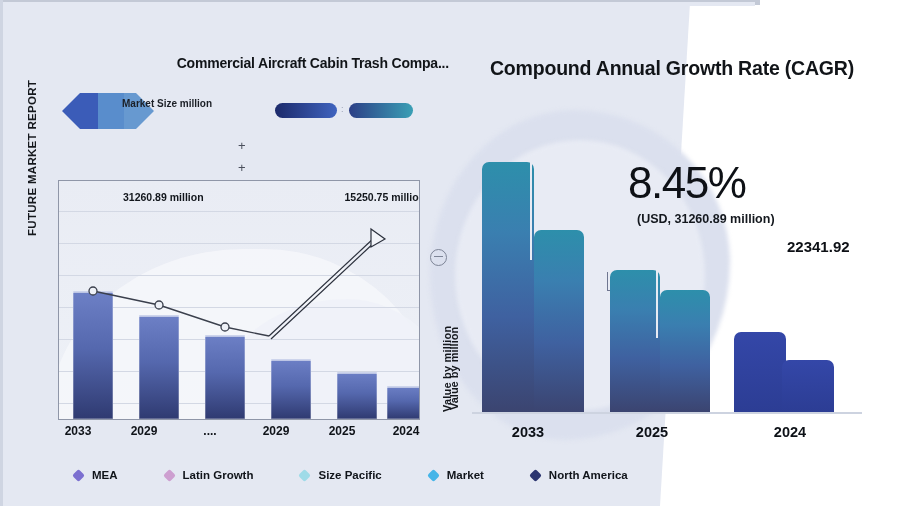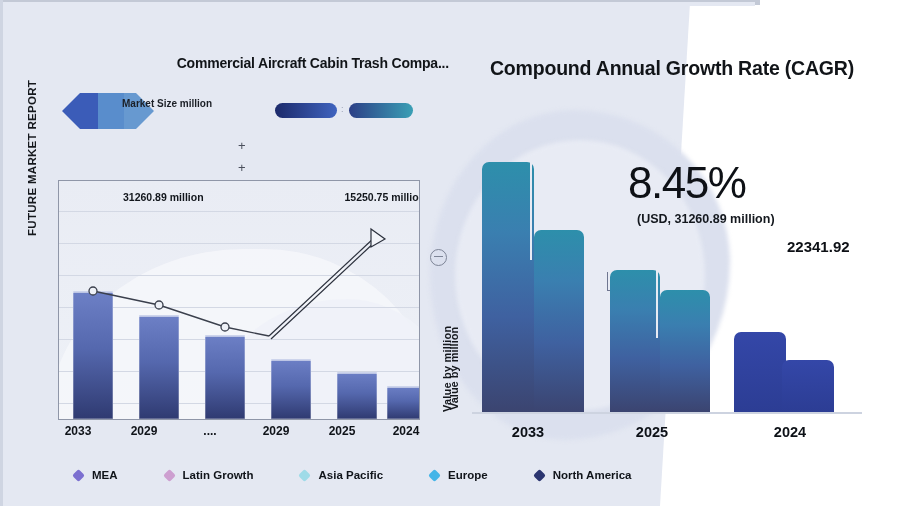--- a/index.html
+++ b/index.html
@@ -241,25 +241,25 @@
     <div class="lg-item">
       <span class="lg-dot" style="background:#7b6fd0"></span>
       <span class="lg-text">MEA</span>
     </div>
     <div class="lg-item">
       <span class="lg-dot" style="background:#cd9fd0"></span>
       <span class="lg-text">Latin Growth</span>
     </div>
     <div class="lg-item">
       <span class="lg-dot" style="background:#9fdbe8"></span>
-      <span class="lg-text">Asia Pacific</span>
+      <span class="lg-text">Size Pacific</span>
     </div>
     <div class="lg-item">
       <span class="lg-dot" style="background:#45b5e8"></span>
-      <span class="lg-text">Europe</span>
+      <span class="lg-text">Market</span>
     </div>
     <div class="lg-item">
       <span class="lg-dot" style="background:#2b3570"></span>
       <span class="lg-text">North America</span>
     </div>
   </div>
 
   <div class="r-title">Compound Annual Growth Rate (CAGR)</div>
   <div class="cagr">8.45%</div>
   <div class="cagr-sub">(USD, 31260.89 million)</div>

